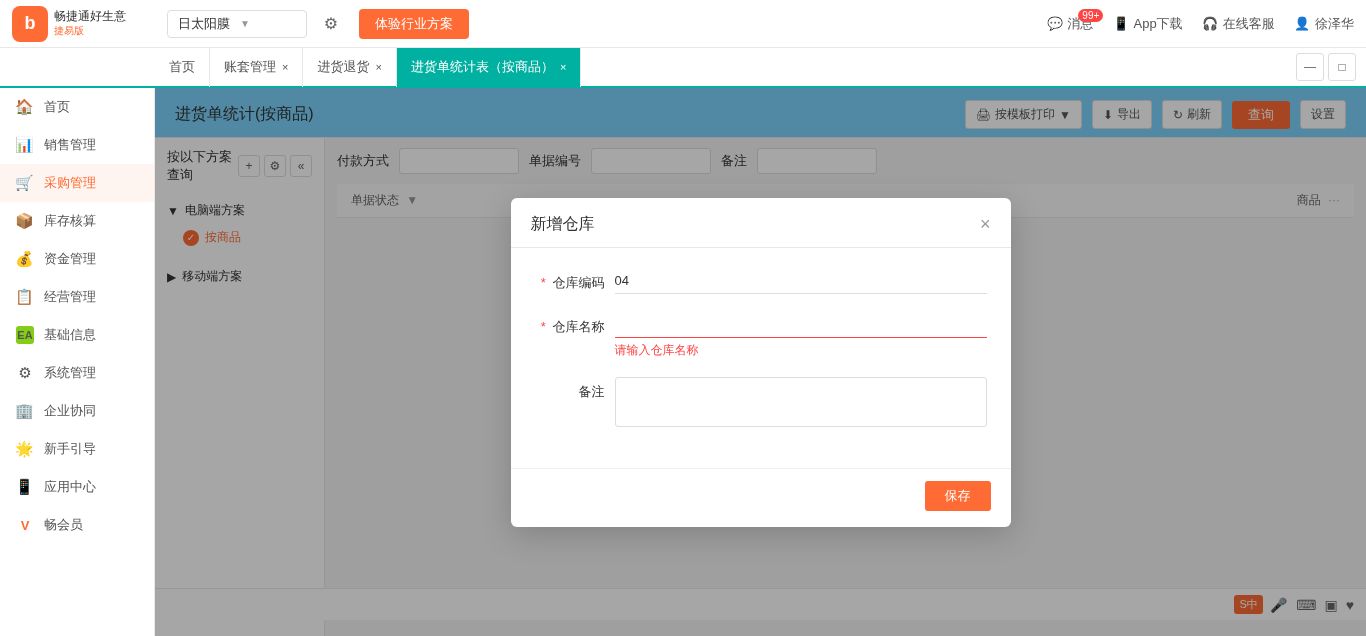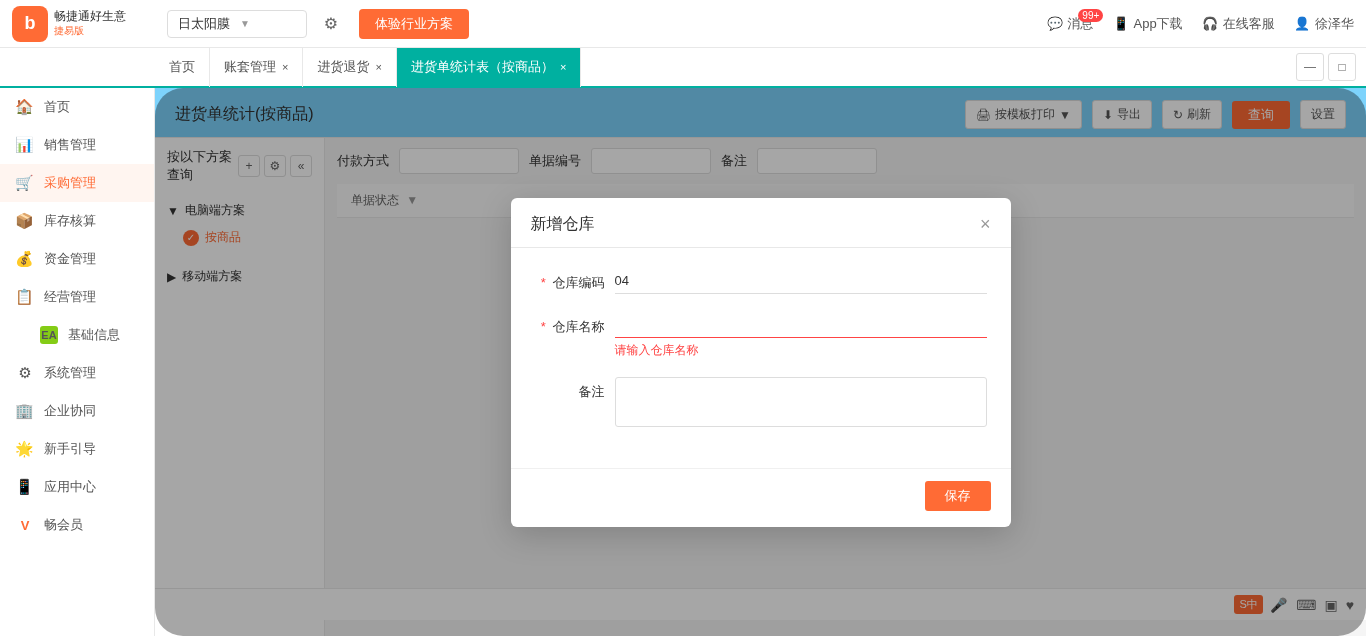--- a/index.html
+++ b/index.html
@@ -212,21 +212,21 @@
     .table-area {
       flex: 1; padding: 0 12px;
       overflow: hidden;
     }
 
     
     .overlay {
       position: absolute; top: 0; left: 0; right: 0; bottom: 0;
       background: rgba(0,0,0,0.35);
       z-index: 200;
-      display: flex; align-items: center; justify-content: center; border-radius: 28px;
+      display: flex; align-items: center; justify-content: center;
     }
 
     
     .dialog {
       background: #fff;
       border-radius: 6px;
       width: 500px;
       box-shadow: 0 8px 32px rgba(0,0,0,0.18);
       position: relative;
     }
@@ -448,21 +448,21 @@
     </div>
     <div class="sidebar-item">
       <span class="sidebar-icon">💰</span>
       <span>资金管理</span>
     </div>
     <div class="sidebar-item">
       <span class="sidebar-icon">📋</span>
       <span>经营管理</span>
     </div>
     <div class="sidebar-item">
-      <span class="sidebar-icon" style="font-size:11px;font-weight:bold;background:#84cc16;border-radius:3px;padding:1px 3px;color:#555;margin-left:24px;">EA</span>
+      <span class="sidebar-icon" style="font-size:11px;font-weight:bold;background:#84cc16;border-radius:3px;padding:1px 3px;color:#555;">EA</span>
       <span>基础信息</span>
     </div>
     <div class="sidebar-item">
       <span class="sidebar-icon">⚙</span>
       <span>系统管理</span>
     </div>
     <div class="sidebar-item">
       <span class="sidebar-icon">🏢</span>
       <span>企业协同</span>
     </div>
@@ -541,20 +541,24 @@
           <input class="filter-input" style="">
           <span class="filter-label">单据编号</span>
           <input class="filter-input" style="">
           <span class="filter-label">备注</span>
           <input class="filter-input" style="">
         </div>
         <div class="table-header-row">
           <div class="th">
             <span>单据状态</span>
             <span style="margin-left:4px;color:#999;">▼</span>
+          </div>
+          <div class="th" style="text-align:right;">
+            <span>商品</span>
+            <span style="margin-left:4px;color:#aaa;">···</span>
           </div>
         </div>
         <div class="empty-area">
           <div class="empty-icon">🏔</div>
           <span>请选择查询方案的方案</span>
           <span style="display:flex;align-items:center;gap:4px;">
             <span>🔍</span>
             <span>用[过滤]条件来缩小分析范围</span>
           </span>
         </div>

